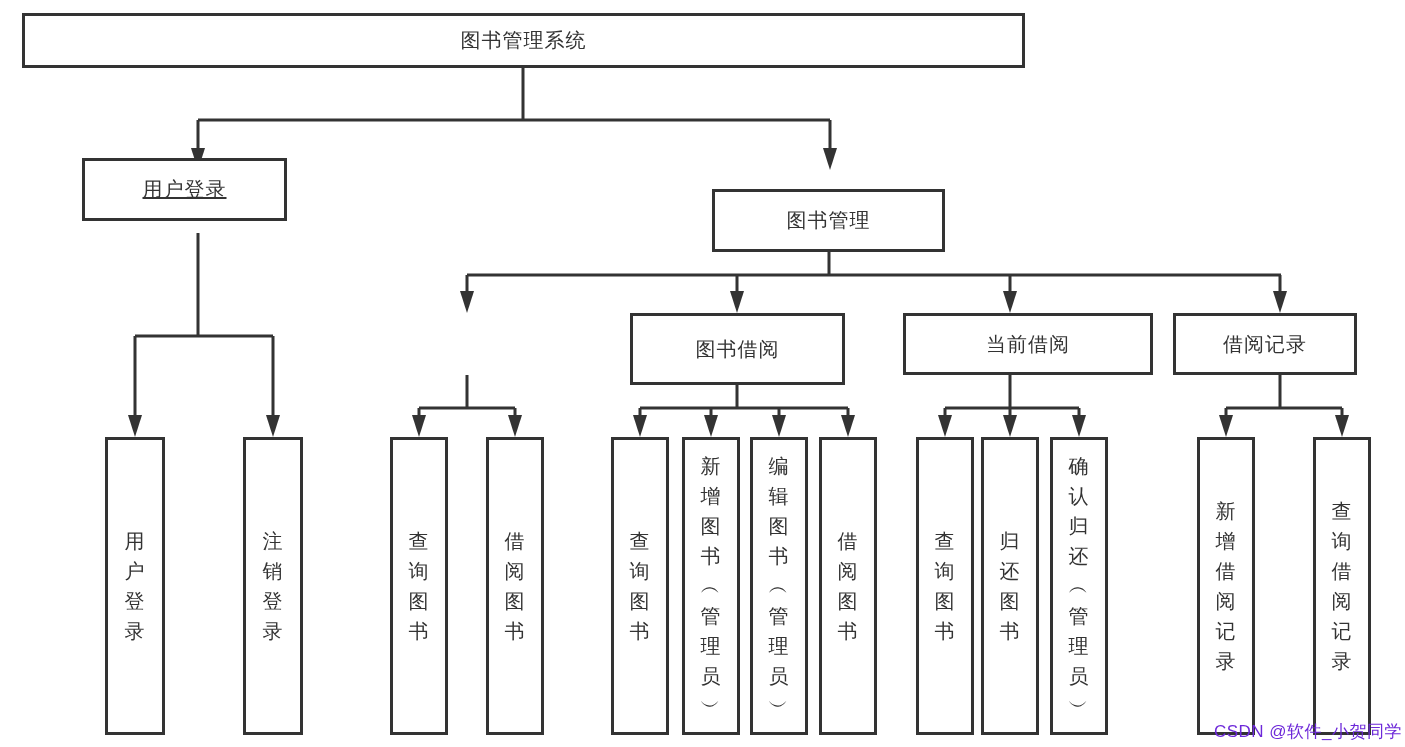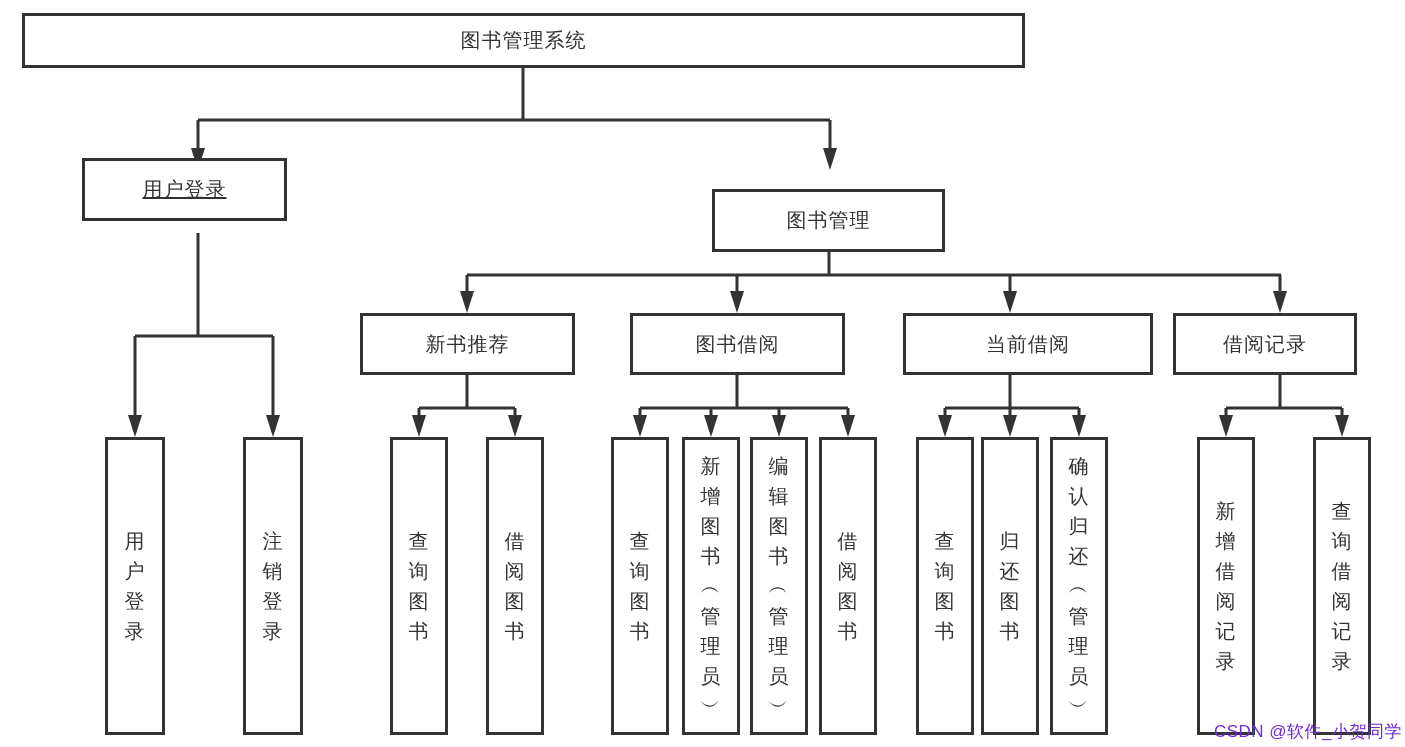--- a/index.html
+++ b/index.html
@@ -21,21 +21,21 @@
     font-size: 20px;
     letter-spacing: 1px;
   }
   
   .n-root   { left: 22px;  top: 13px;  width: 1003px; height: 55px; }
   
   .n-login  { left: 82px;  top: 158px; width: 205px; height: 63px; text-decoration: underline; }
   .n-mgmt   { left: 712px; top: 170px; width: 233px; height: 63px; margin-top: 19px; }
   
   .n-rec    { left: 360px;  top: 313px; width: 215px; height: 62px; }
-  .n-borrow { left: 630px;  top: 313px; width: 215px; height: 62px; }
+  .n-borrow { left: 630px;  top: 313px; width: 215px; height: 72px; }
   .n-cur    { left: 903px;  top: 313px; width: 250px; height: 62px; }
   .n-hist   { left: 1173px; top: 313px; width: 184px; height: 62px; }
   
   .leaf { top: 437px; height: 298px; width: 58px; }
   .l-a1 { left: 105px; width: 60px; }
   .l-a2 { left: 243px; width: 60px; }
   .l-b1 { left: 390px; }
   .l-b2 { left: 486px; }
   .l-c1 { left: 611px; }
   .l-c2 { left: 682px; }
@@ -105,21 +105,20 @@
       <polygon points="1219,415 1233,415 1226,437"></polygon>
       <polygon points="1335,415 1349,415 1342,437"></polygon>
     </g>
   </svg>
 
   <div class="node n-root">图书管理系统</div>
 
   <div class="node n-login">用户登录</div>
   <div class="node n-mgmt">图书管理</div>
 
-  <div class="node n-rec">新书推荐</div>
   <div class="node n-borrow">图书借阅</div>
   <div class="node n-cur">当前借阅</div>
   <div class="node n-hist">借阅记录</div>
 
   <div class="node leaf l-a1 vtext">
       <span>用</span>
       <span>户</span>
       <span>登</span>
       <span>录</span>
     </div>

